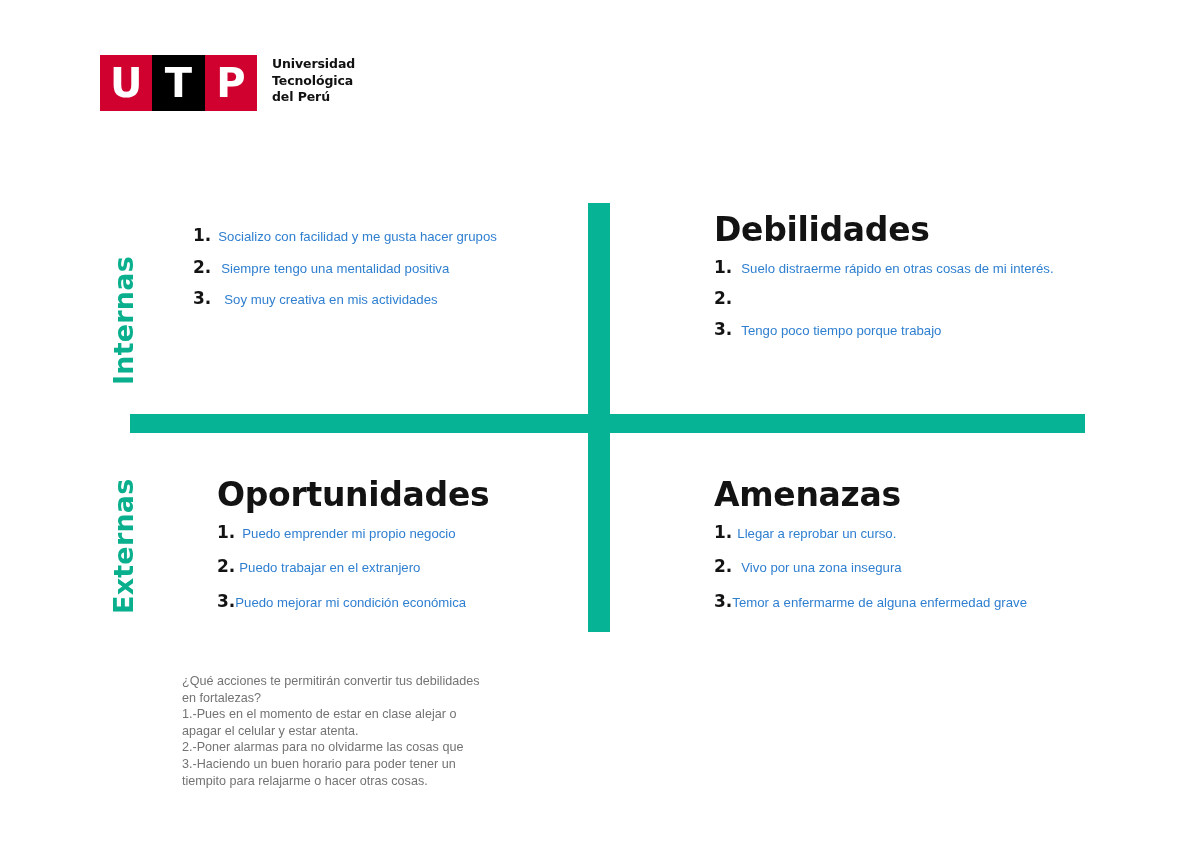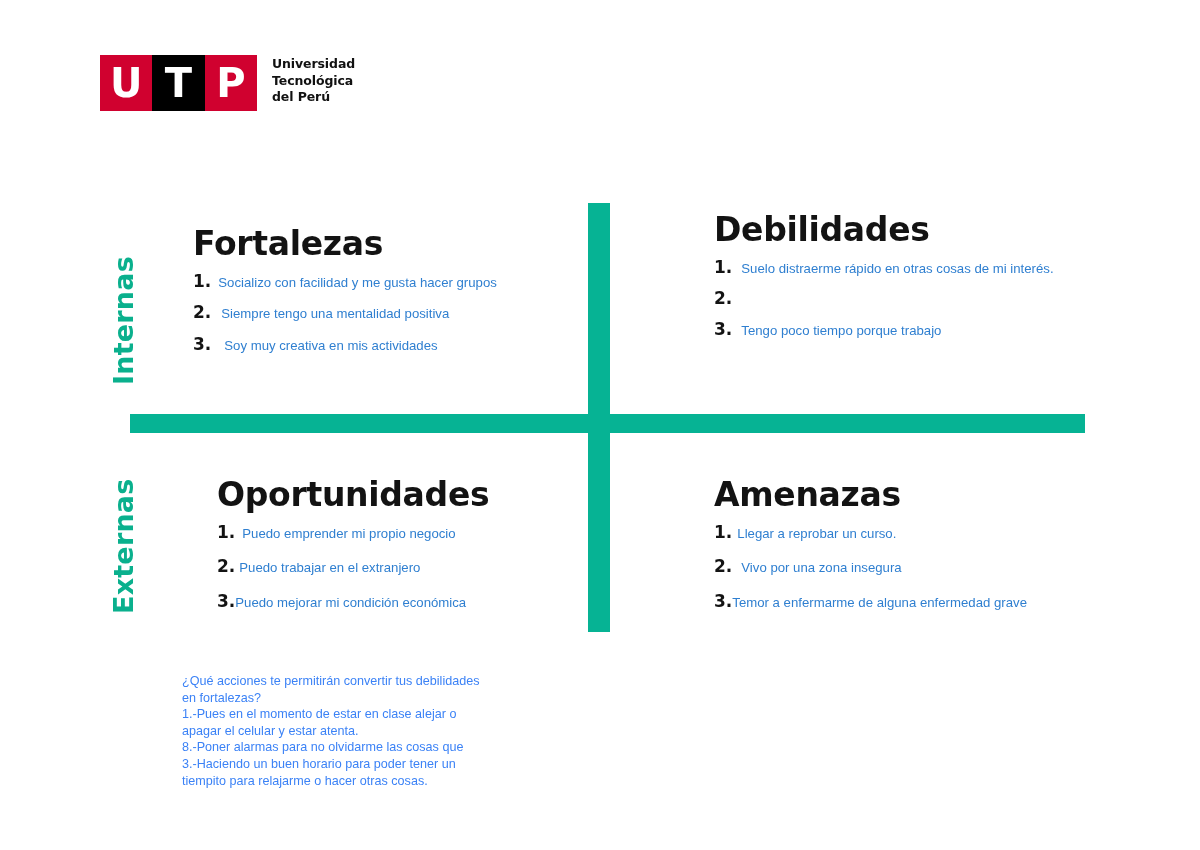--- a/index.html
+++ b/index.html
@@ -149,21 +149,21 @@
 
   
   #reflection {
     position: absolute;
     left: 182px;
     top: 673px;
     width: 370px;
     font-family: "Liberation Sans", sans-serif;
     font-size: 12.6px;
     line-height: 1.32;
-    color: #3b82f6;
+    color: #737373;
   }
   #reflection p { margin: 0; }
 </style>
 </head>
 <body>
 
 <div id="logo-block">
   <div class="logo-cell red">U</div>
   <div class="logo-cell black">T</div>
   <div class="logo-cell red">P</div>
@@ -174,21 +174,20 @@
   <div>del Perú</div>
 </div>
 
 <div id="cross-vertical"></div>
 <div id="cross-horizontal"></div>
 
 <div class="axis-label" id="label-internas">Internas</div>
 <div class="axis-label" id="label-externas">Externas</div>
 
 <div class="quadrant" id="q-fortalezas">
-  <div class="quad-title">Fortalezas</div>
   <ul class="quad-list">
     <li class="quad-item">
       <span class="item-num">1.</span>
       <span class="item-text">Socializo con facilidad y me gusta hacer grupos</span>
     </li>
     <li class="quad-item">
       <span class="item-num">2.</span>
       <span class="item-text">Siempre tengo una mentalidad positiva</span>
     </li>
     <li class="quad-item">
@@ -249,16 +248,16 @@
       <span class="item-text">Temor a enfermarme de alguna enfermedad grave</span>
     </li>
   </ul>
 </div>
 
 <div id="reflection">
   <p>¿Qué acciones te permitirán convertir tus debilidades</p>
   <p>en fortalezas?</p>
   <p>1.-Pues en el momento de estar en clase alejar o</p>
   <p>apagar el celular y estar atenta.</p>
-  <p>8.-Poner alarmas para no olvidarme las cosas que</p>
+  <p>2.-Poner alarmas para no olvidarme las cosas que</p>
   <p>3.-Haciendo un buen horario para poder tener un</p>
   <p>tiempito para relajarme o hacer otras cosas.</p>
 </div>
 
 </body></html>

